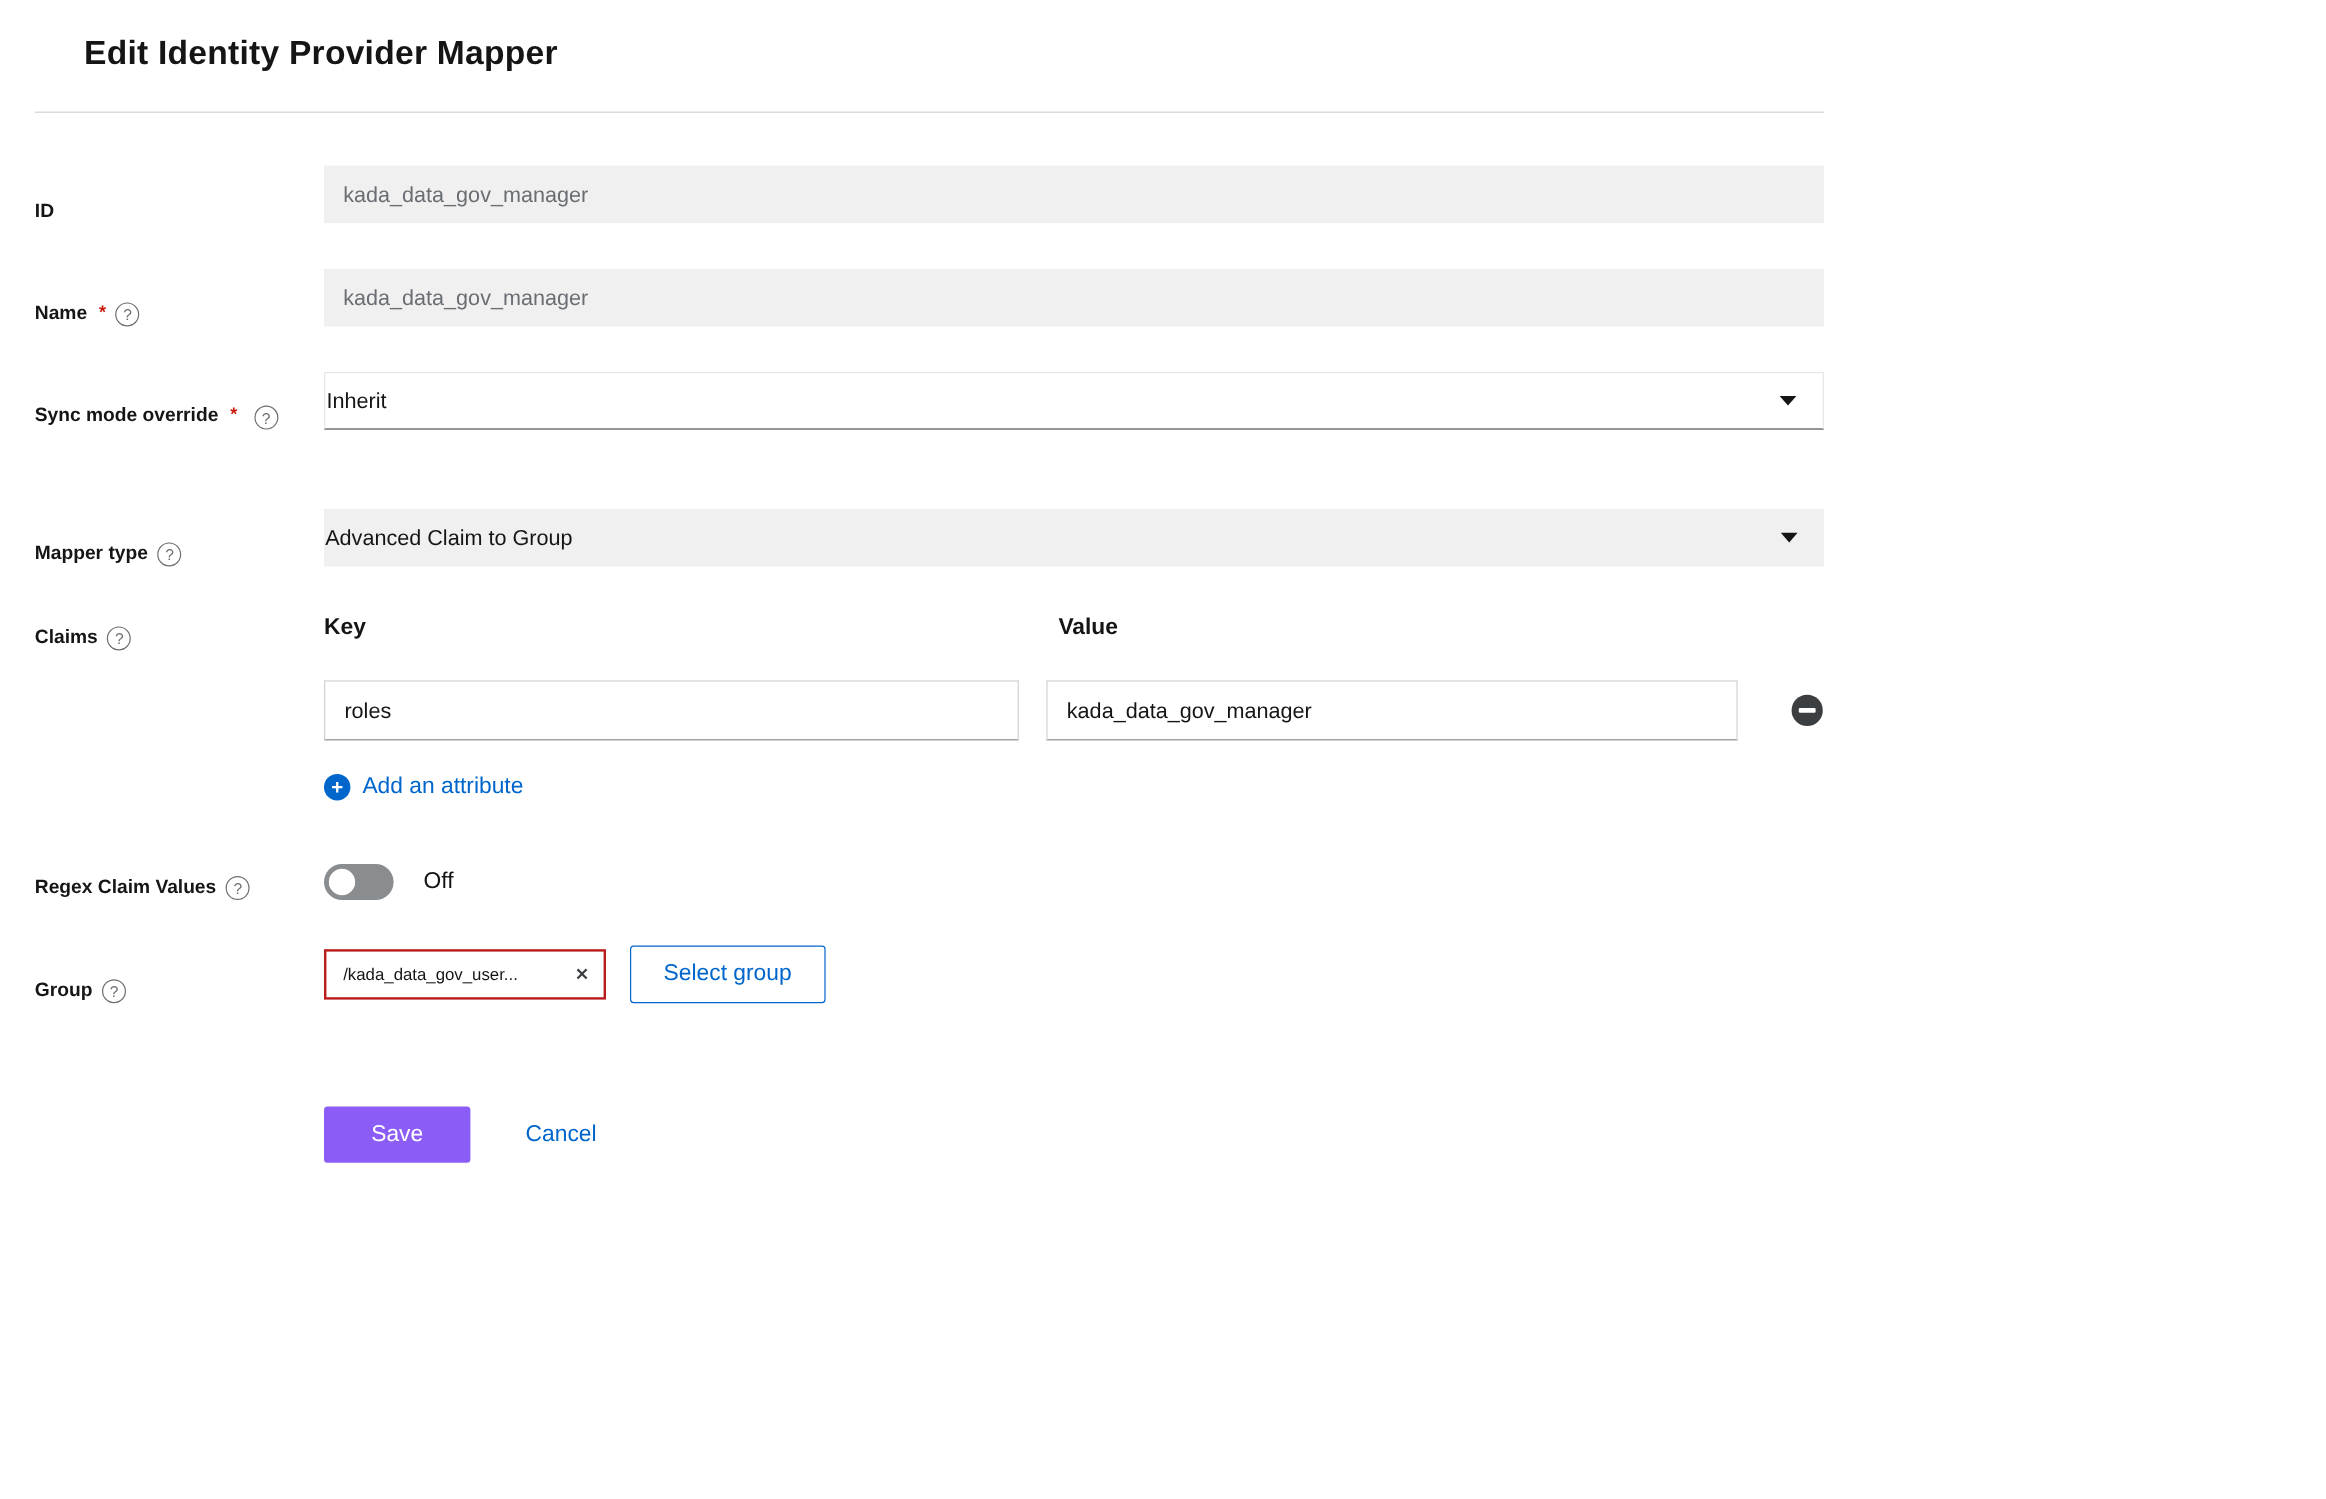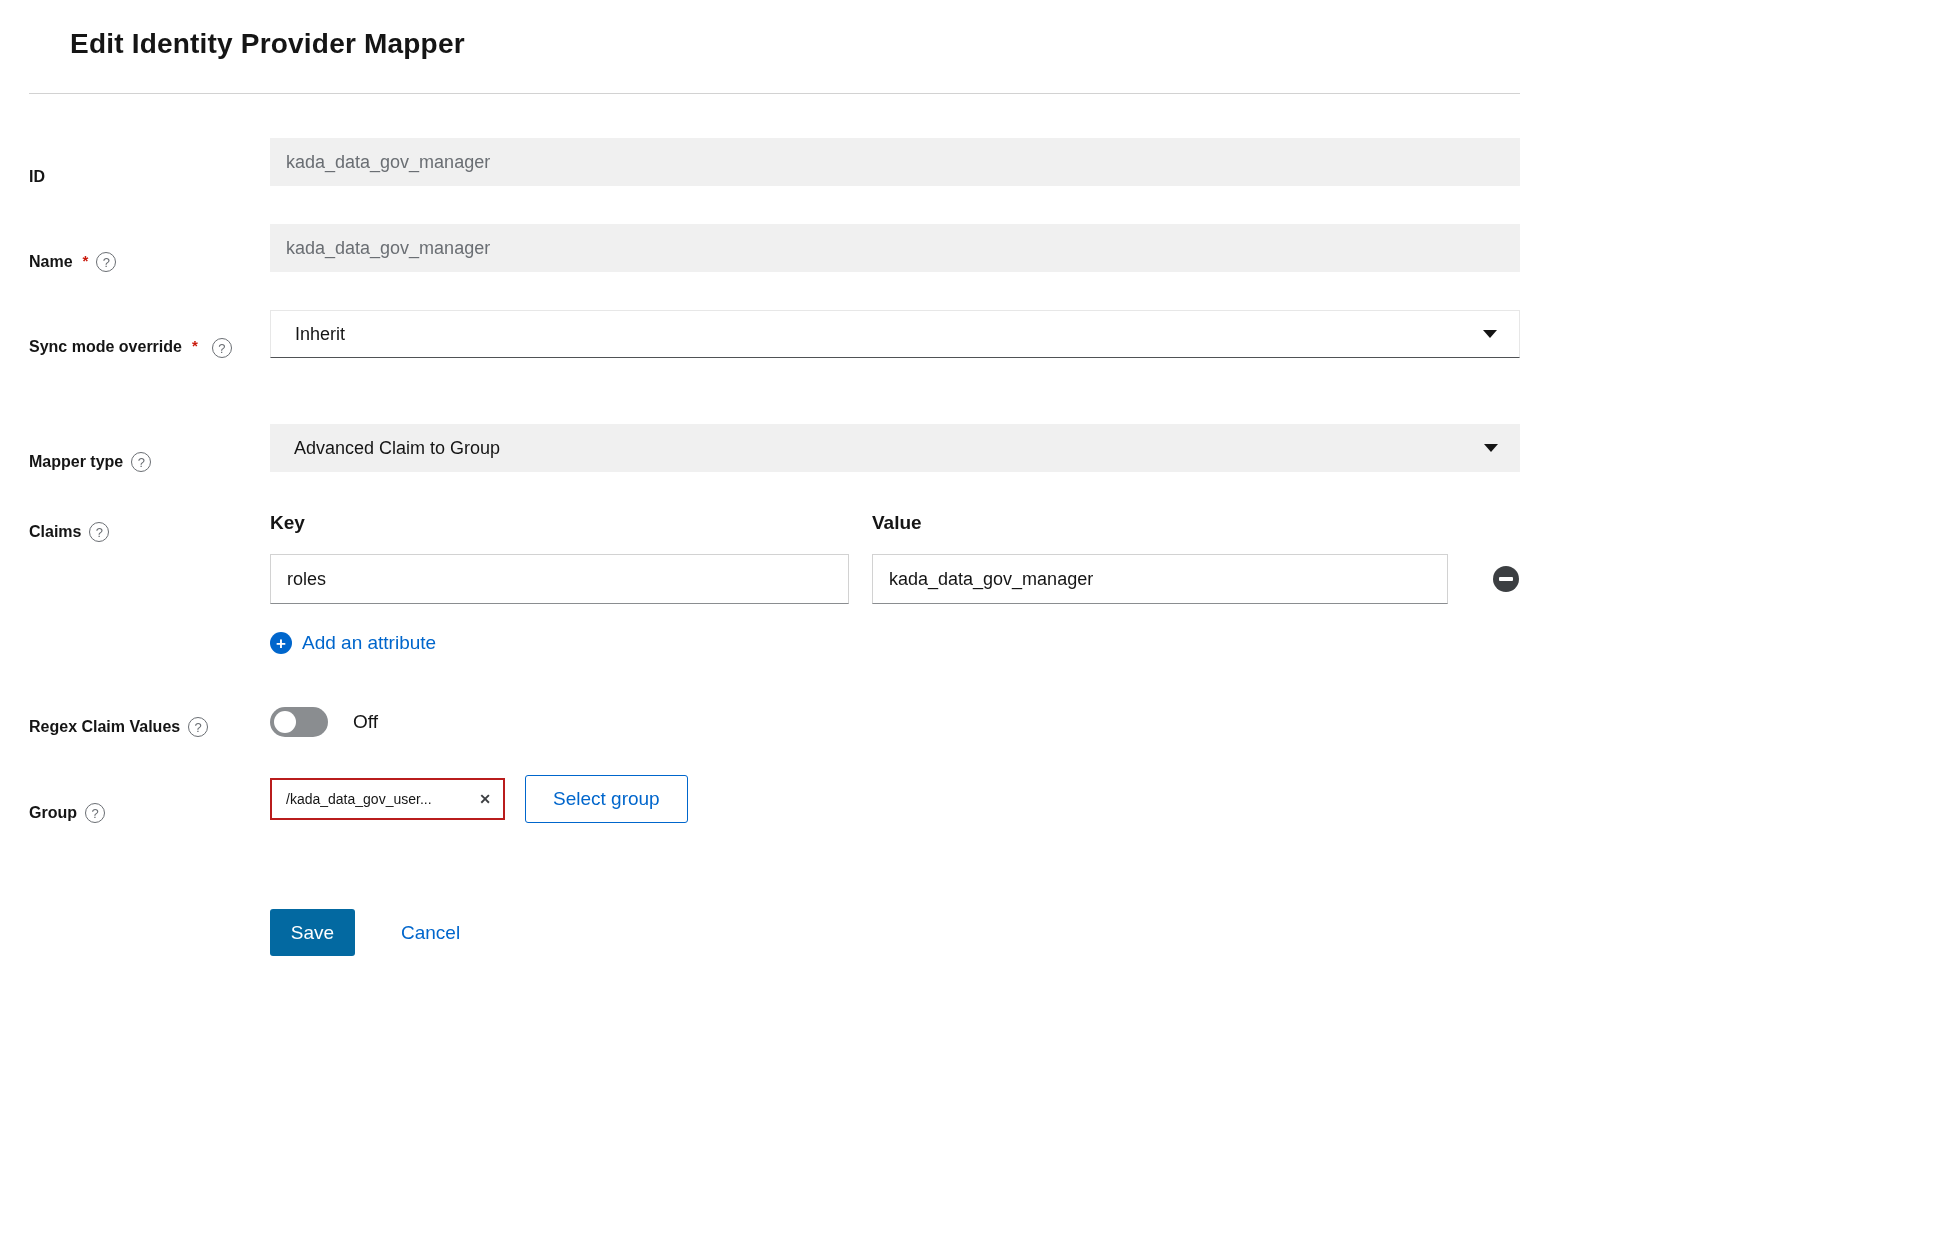--- a/index.html
+++ b/index.html
@@ -79,40 +79,40 @@
     padding: 0 16px;
     font-family: inherit;
   }
 
   .select {
     width: 100%;
     height: 48px;
     display: flex;
     align-items: center;
     justify-content: space-between;
-    padding: 0 22px 0 24px;
+    padding: 0 22px 0 1px;
     font-size: 18px;
     cursor: pointer;
   }
   .select.white {
     background: #ffffff;
     border: 1px solid #e7e7e7;
     border-bottom: 1px solid #4f5255;
   }
   .select.gray { background: #f0f0f0; }
 
   .caret {
     width: 0; height: 0;
     border-left: 7px solid transparent;
     border-right: 7px solid transparent;
     border-top: 8px solid #151515;
   }
 
   .claims-field { padding-top: 0; }
-  .claims-headers { display: flex; gap: 23px; margin-bottom: 20px; margin-top: 2px; }
+  .claims-headers { display: flex; gap: 33px; margin-bottom: 33px; margin-top: 2px; }
   .claims-headers .hdr { font-size: 19px; font-weight: 700; }
   .hdr.key { width: 579px; }
   .hdr.value { width: 576px; }
 
   .claims-row { display: flex; gap: 23px; align-items: center; }
   .text-input {
     height: 50px;
     border: 1px solid #d2d2d2;
     border-bottom-color: #8a8d90;
     background: #ffffff;
@@ -223,22 +223,22 @@
     font-family: inherit;
   }
 
   .row-claims { margin-bottom: 53px; }
   .row-sync { margin-bottom: 66px; }
   .row-regex { }
   .row-group { margin-bottom: 0; }
 
   .actions { display: flex; align-items: center; margin-top: 86px; margin-left: 241px; }
   .save-btn {
-    width: 85px; height: 47px;
-    background: #0369a1;
+    width: 122px; height: 47px;
+    background: #8b5cf6;
     color: #ffffff;
     border: none;
     border-radius: 3px;
     font-size: 19px;
     cursor: pointer;
     font-family: inherit;
   }
   .cancel-link {
     margin-left: 46px;
     color: #0066cc;

